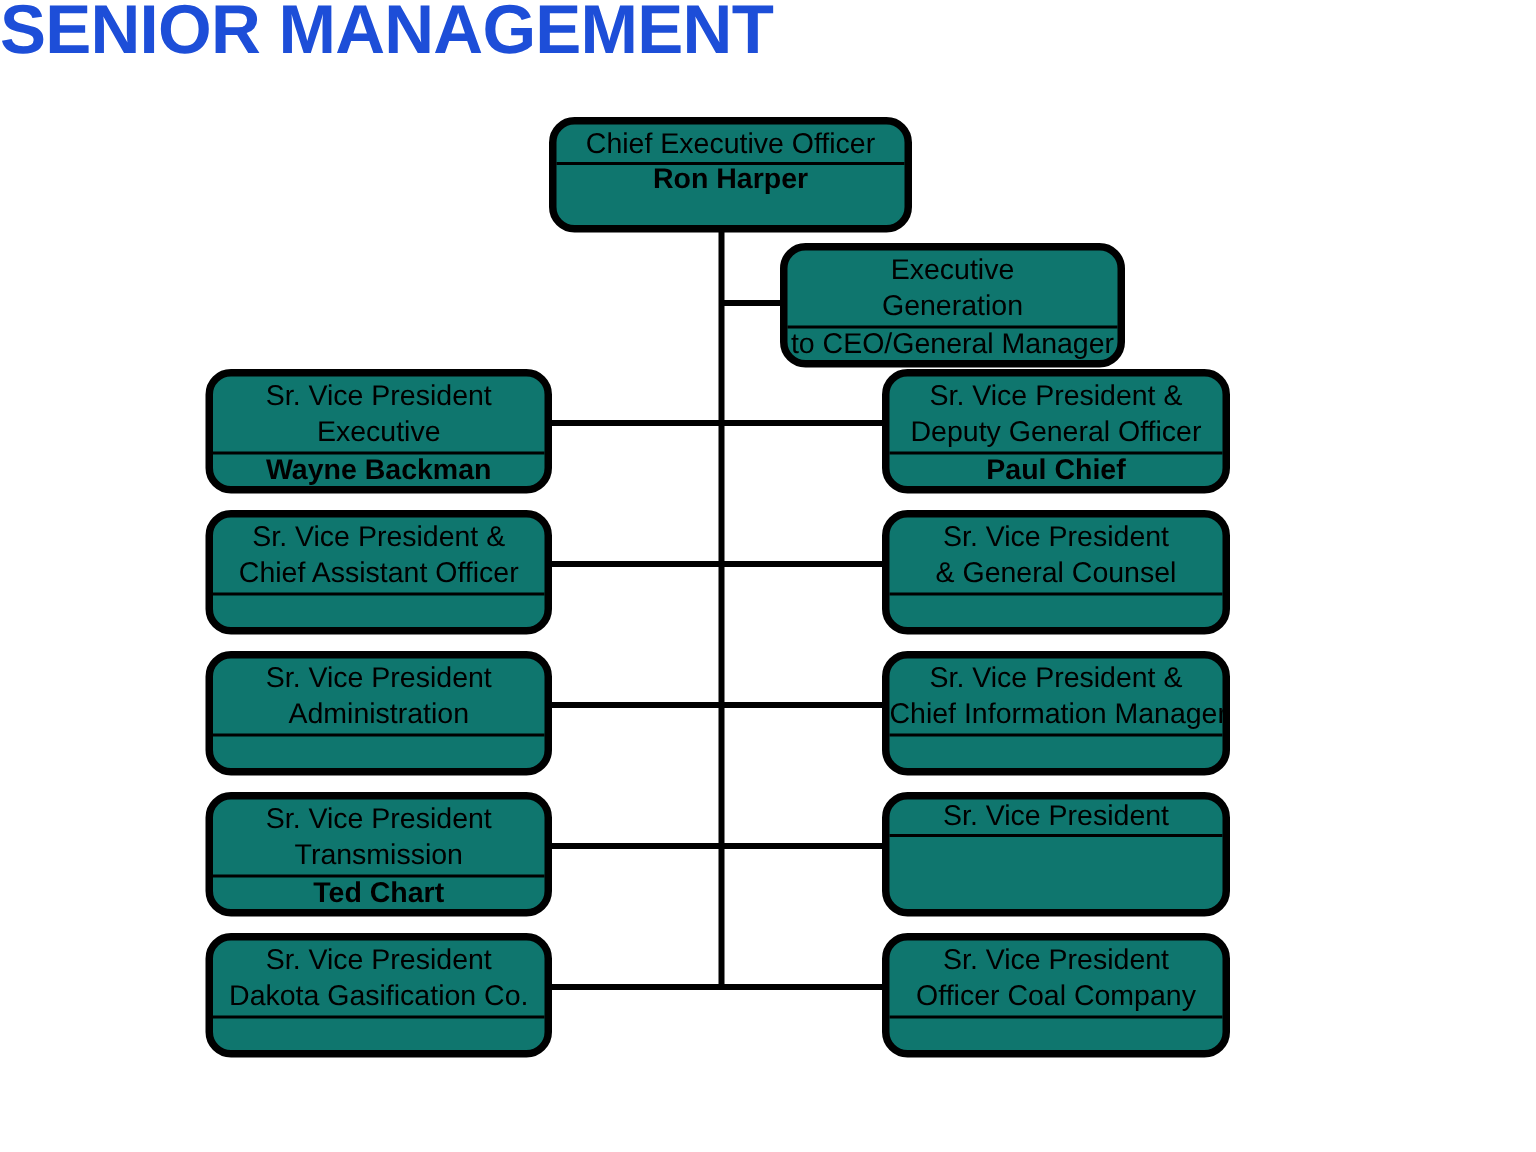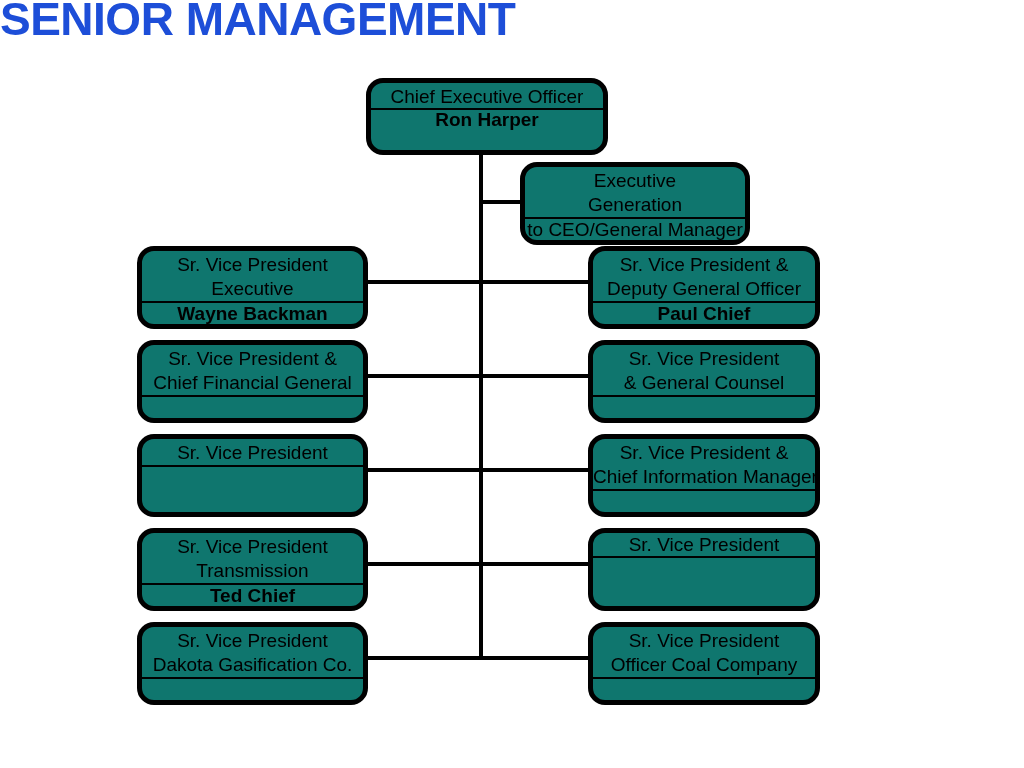--- a/index.html
+++ b/index.html
@@ -79,38 +79,39 @@
     <div class="top">
       <div class="bline">Sr. Vice President</div>
       <div class="bline">Executive</div>
     </div>
     <div class="name-row">Wayne Backman</div>
   </div>
 
   <div class="node pos-l row-2">
     <div class="top">
       <div class="bline">Sr. Vice President &amp;</div>
-      <div class="bline">Chief Financial General</div>
+      <div class="bline">Chief Assistant Officer</div>
     </div>
     <div class="name-row"></div>
   </div>
 
   <div class="node pos-l row-3">
     <div class="top">
       <div class="bline">Sr. Vice President</div>
+      <div class="bline">Administration</div>
     </div>
     <div class="name-row"></div>
   </div>
 
   <div class="node pos-l row-4">
     <div class="top">
       <div class="bline">Sr. Vice President</div>
       <div class="bline">Transmission</div>
     </div>
-    <div class="name-row">Ted Chief</div>
+    <div class="name-row">Ted Chart</div>
   </div>
 
   <div class="node pos-l row-5">
     <div class="top">
       <div class="bline">Sr. Vice President</div>
       <div class="bline">Dakota Gasification Co.</div>
     </div>
     <div class="name-row"></div>
   </div>
 

